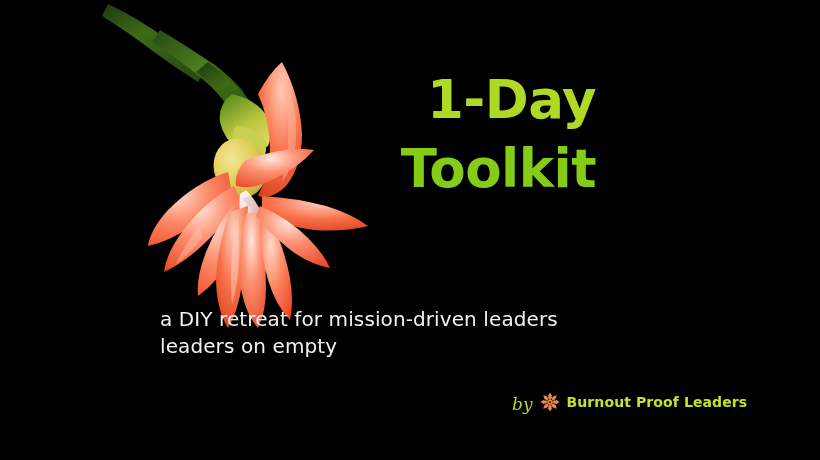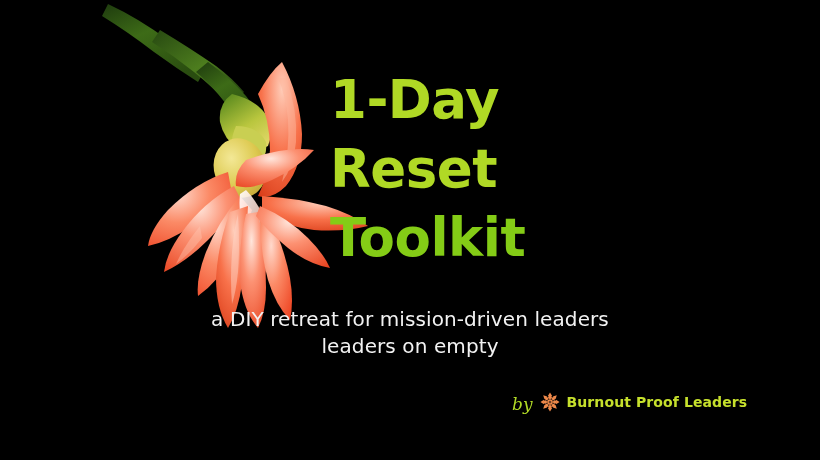--- a/index.html
+++ b/index.html
@@ -34,41 +34,41 @@
     width: 100%;
     height: 100%;
   }
 
   
   .title-block {
     position: absolute;
     left: 330px;
     top: 66px;
     width: 266px;
-    text-align: left;
+    text-align: right;
   }
   .title-line {
     display: block;
     font-family: "DejaVu Sans", "Liberation Sans", sans-serif;
     font-weight: 700;
     font-size: 53px;
     line-height: 1.30;
     letter-spacing: -0.5px;
     white-space: nowrap;
   }
   .title-line.green { color: #b0d925; }
   .title-line.orange { color: #84cc16; }
 
   
   .subtitle {
     position: absolute;
     left: 160px;
     top: 306px;
     width: 500px;
-    text-align: center;
+    text-align: left;
     color: #f2f2f2;
     font-family: "DejaVu Sans", "Liberation Sans", sans-serif;
     font-size: 20px;
     font-weight: 400;
     line-height: 1.35;
     letter-spacing: 0.1px;
   }
   .subtitle span { display: block; }
 
   
@@ -183,21 +183,20 @@
       <path d="M262 196 Q296 198 326 206 Q352 214 368 226 Q344 232 314 230 Q284 226 262 214 Z" fill="url(#petalC)"></path>
       <path d="M260 206 Q288 218 308 238 Q324 254 330 268 Q308 264 288 248 Q266 230 256 216 Z" fill="url(#petalB)"></path>
 
       <path d="M238 214 Q240 246 238 272 Q236 292 232 304 Q230 280 232 252 Q234 228 238 214 Z" fill="#ffd9cd" opacity="0.45"></path>
       <path d="M200 226 Q184 246 176 264 Q190 254 202 238 Z" fill="#ffc7b4" opacity="0.4"></path>
     </svg>
   </div>
 
   <div class="title-block">
     <span class="title-line green">1-Day</span>
-    <span class="title-line green">Reset</span>
     <span class="title-line orange">Toolkit</span>
   </div>
 
   <div class="subtitle">
     <span>a DIY retreat for mission-driven leaders</span>
     <span>leaders on empty</span>
   </div>
 
   <div class="brand">
     <span class="brand-by">by</span>

